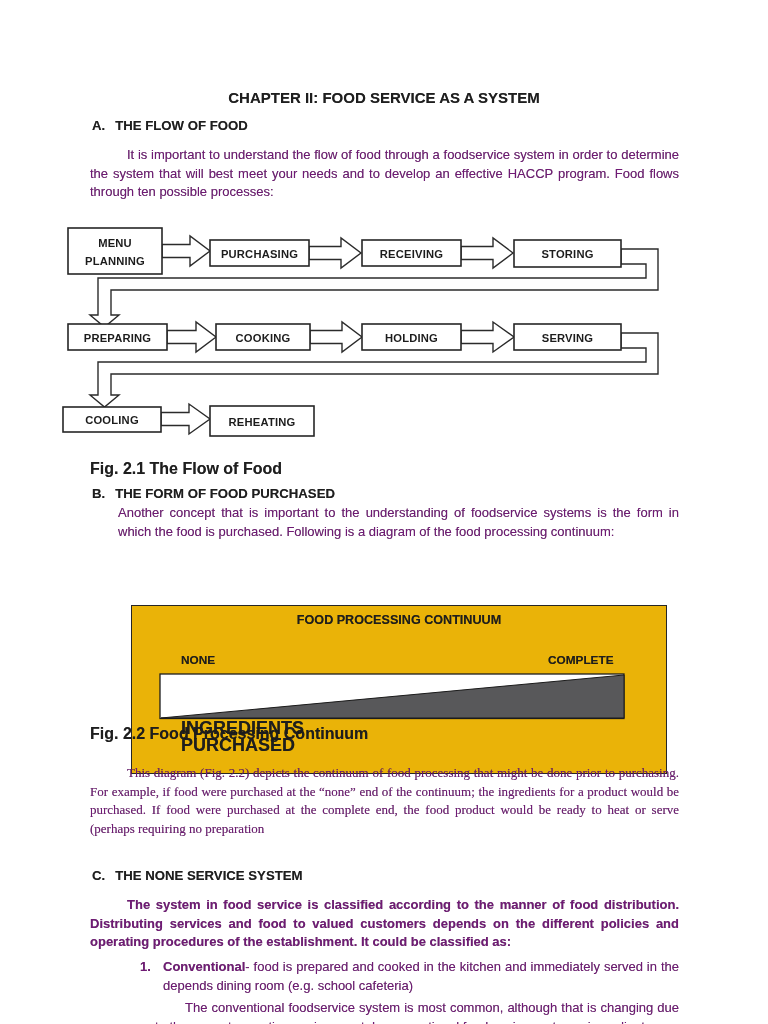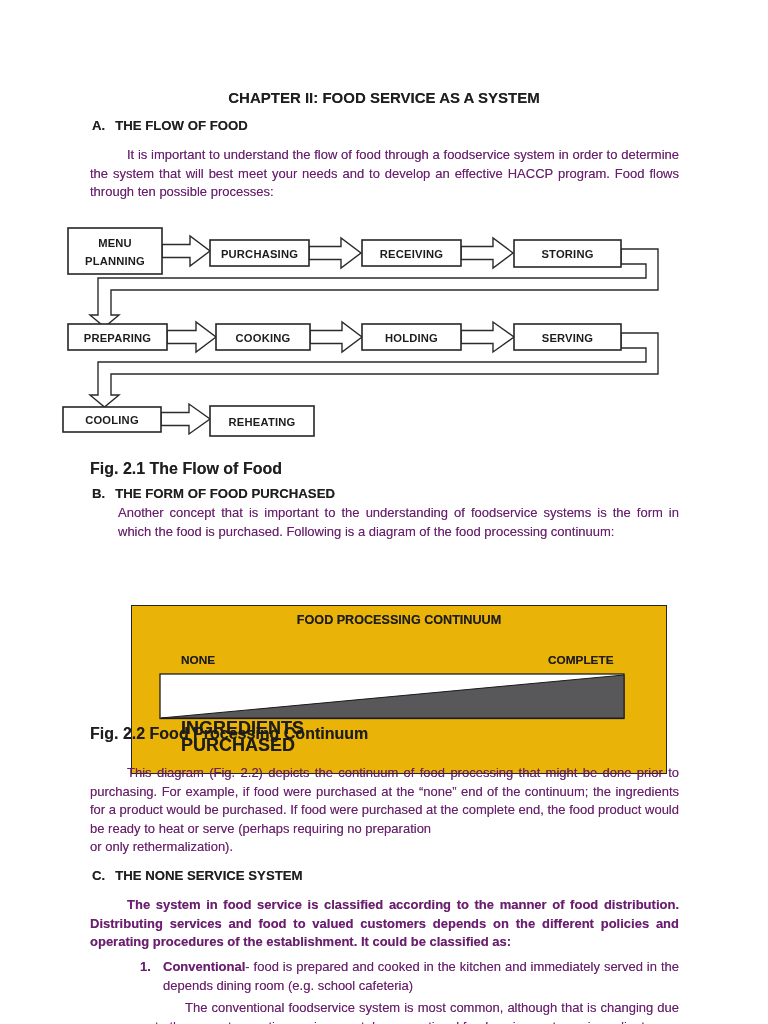--- a/index.html
+++ b/index.html
@@ -148,23 +148,22 @@
     <polygon points="160,663 623,620 623,663" fill="#58585a" stroke="#1b1b1b" stroke-width="1"></polygon>
   </svg>
   <div class="abs cont-caption-lines" style="left:49px; top:114px;">
     <div>INGREDIENTS</div>
     <div>PURCHASED</div>
   </div>
 </div>
 
 <div class="abs fig-caption" style="left:90px; top:725px;">Fig. 2.2 Food Processing Continuum</div>
 
-<div class="abs" style="left:90px; top:764px; width:589px;">
+<div class="abs" style="left:90px; top:764px; width:589px;font-family:Liberation Serif, serif;">
   <div class="doc-text indent">This diagram (Fig. 2.2) depicts the continuum of food processing that might be done prior to purchasing.  For example, if food were purchased at the “none” end of the continuum; the ingredients for a product would be purchased.  If food were purchased at the complete end, the food product would be ready to heat or serve (perhaps requiring no preparation</div>
-  <div class="doc-text" style="text-align:left;">or only rethermalization).</div>
 </div>
 
 <div class="abs sec-heading" style="left:92px; top:868px;">
   <span>C.</span>
   <span>THE NONE SERVICE SYSTEM</span>
 </div>
 <div class="abs doc-text indent" style="left:90px; top:896px; width:589px;font-weight:bold;">The system in food service is classified according to the manner of food distribution. Distributing services and food to valued customers depends on the different policies and operating procedures of the establishment. It could be classified as:</div>
 
 <div class="abs li-row" style="left:140px; top:958px; width:539px;">
   <span class="li-num doc-text" style="text-align:left;">1.</span>

